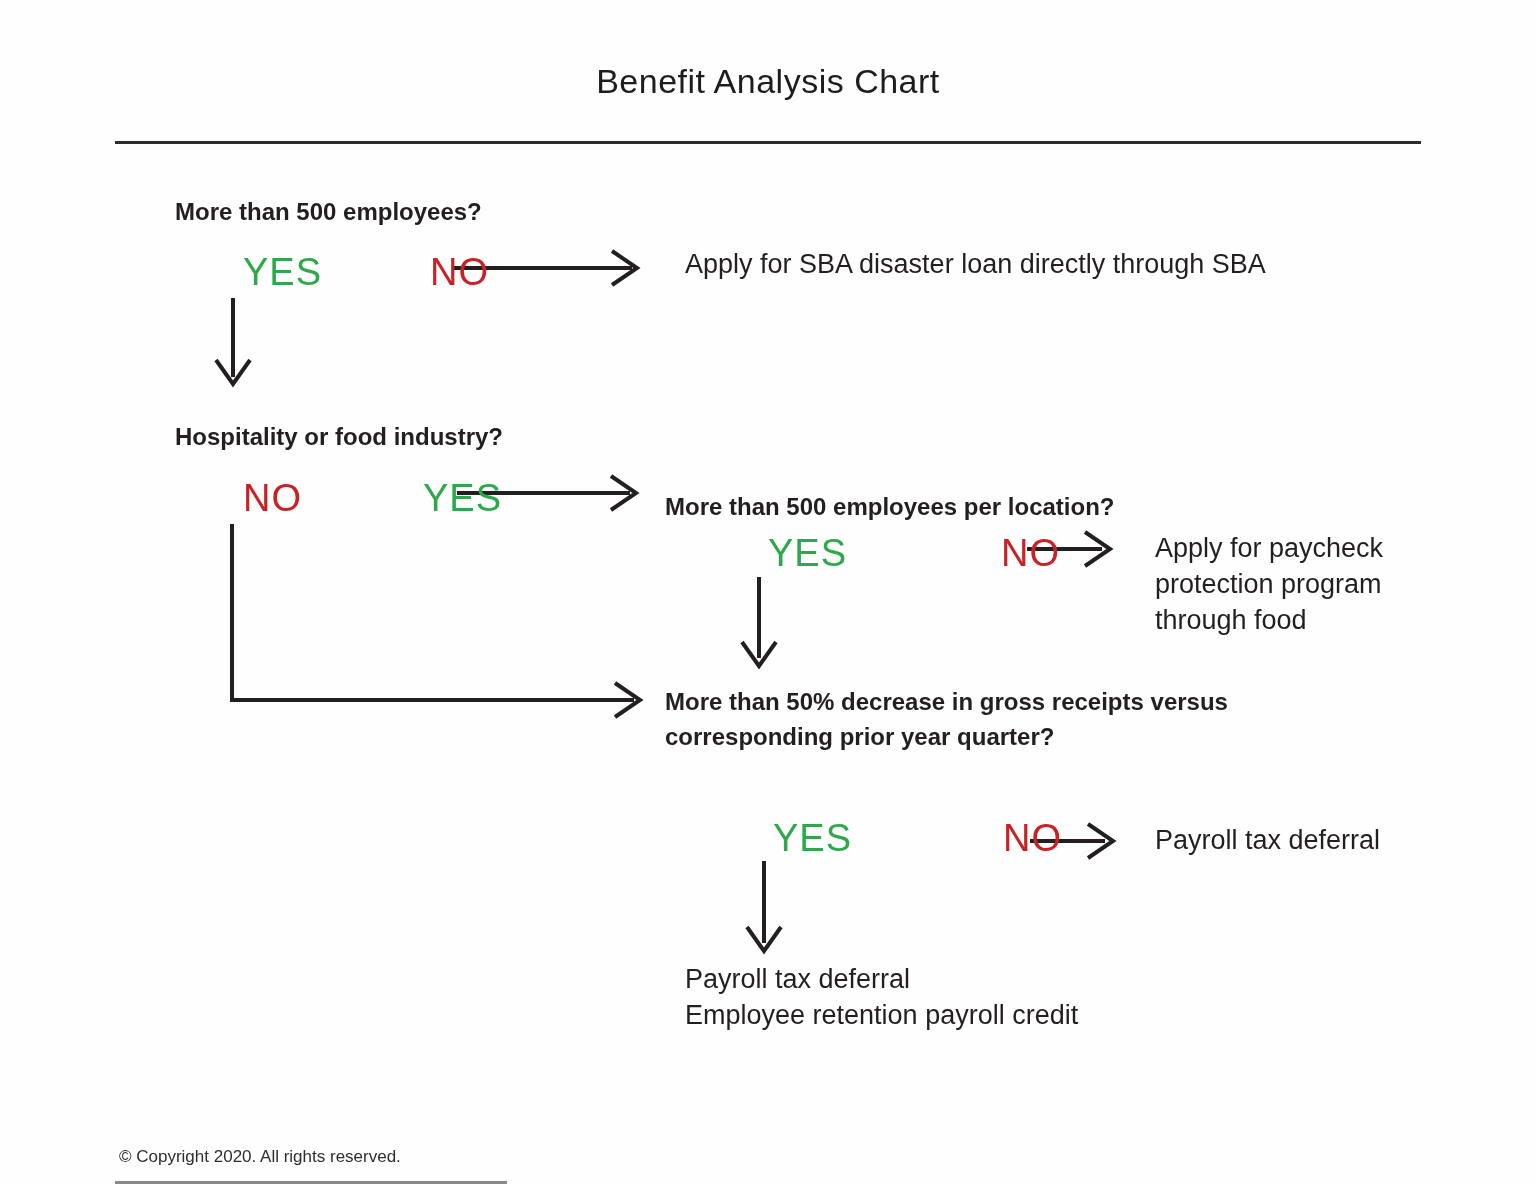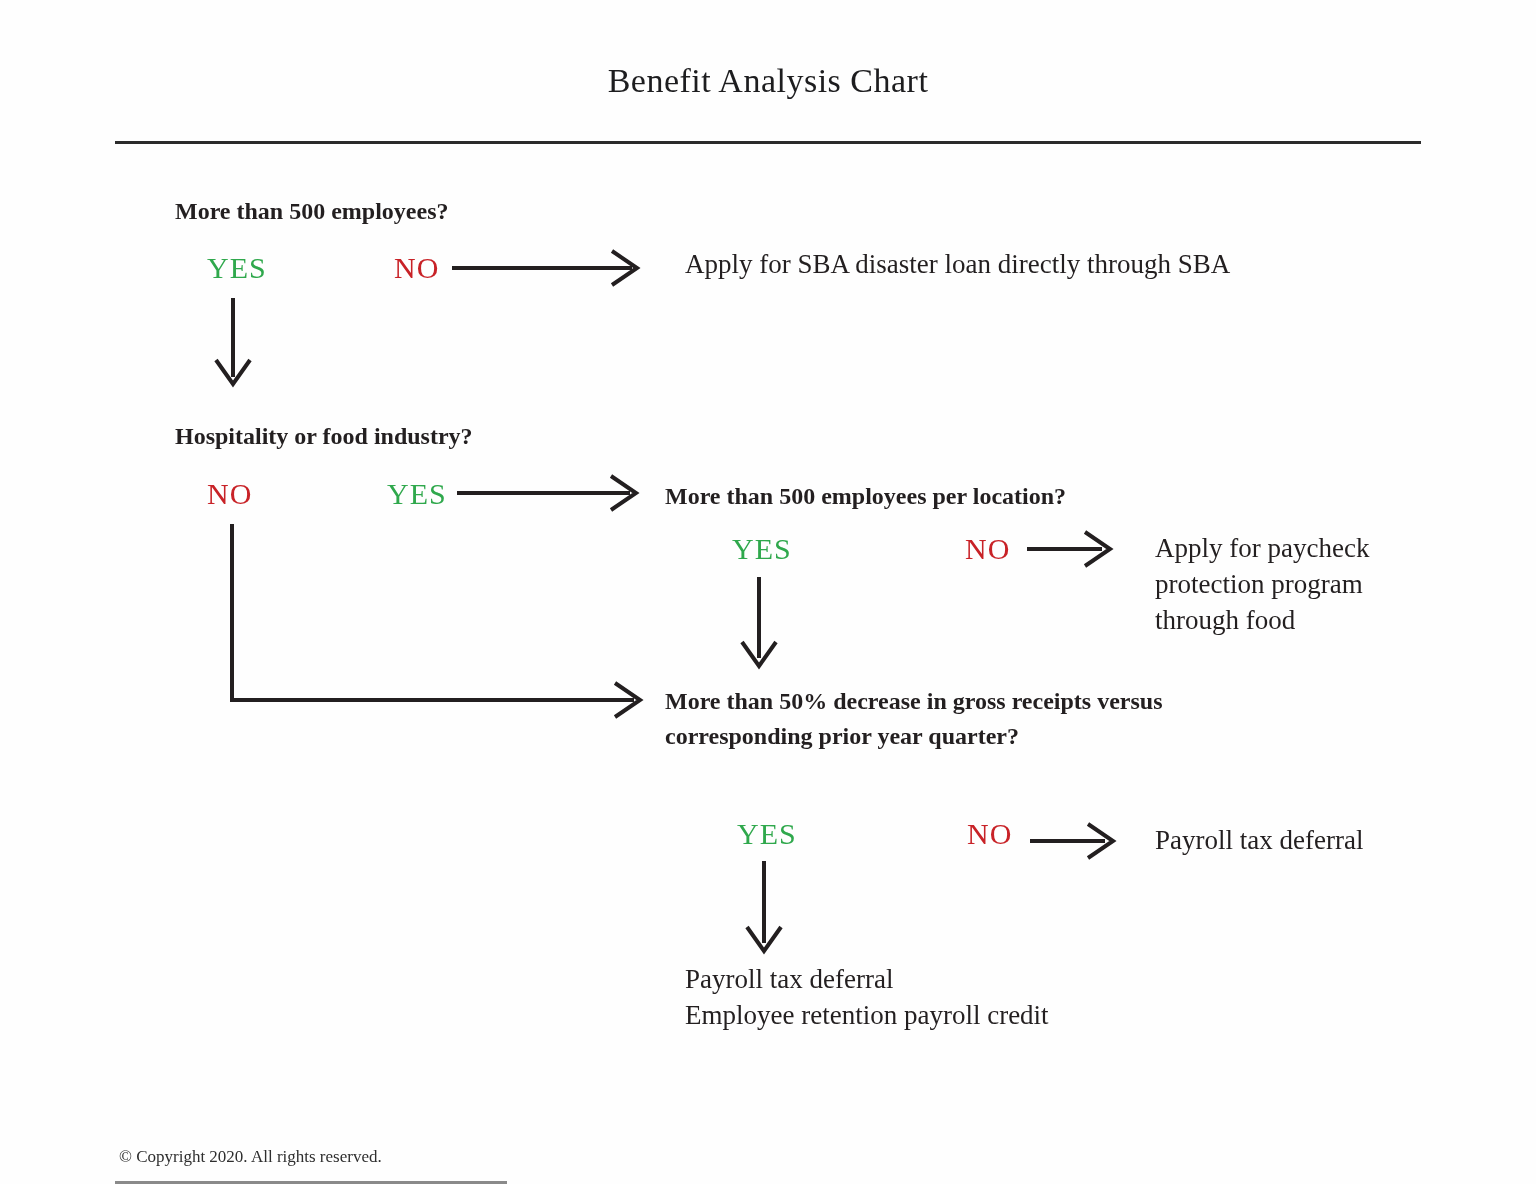--- a/index.html
+++ b/index.html
@@ -8,21 +8,20 @@
     background: #ffffff;
     font-family: "Liberation Sans", sans-serif;
   }
   .canvas {
     position: relative;
     width: 1536px;
     height: 1184px;
     background: #fefefe;
     overflow: hidden;
     color: #231f20;
-    font-family: Liberation Serif, serif;
   }
   .abs { position: absolute; white-space: nowrap; }
   .title {
     width: 100%;
     top: 62px;
     left: 0;
     text-align: center;
     font-size: 34px;
     font-weight: 400;
     letter-spacing: 0.5px;
@@ -32,23 +31,24 @@
     position: absolute;
     background: #2b2b2b;
   }
   .question {
     font-size: 24px;
     font-weight: 700;
     color: #231f20;
     line-height: 35px;
   }
   .decision {
-    font-size: 30px;
+    font-size: 38px;
     font-weight: 400;
     letter-spacing: 1px;
+    margin-left: 36px;
   }
   .yes { color: #2fa84c; }
   .no  { color: #c82227; }
   .result {
     font-size: 27px;
     font-weight: 400;
     color: #231f20;
     line-height: 35px;
     margin-left: 20px;
   }
@@ -126,21 +126,21 @@
   <div class="abs decision yes" style="left:207px; top:251px;">YES</div>
   <div class="abs decision no" style="left:394px; top:251px;">NO</div>
   <div class="abs result" style="left:665px; top:247px;">
     <div>Apply for SBA disaster loan directly through SBA</div>
   </div>
 
   <div class="abs question" style="left:175px; top:419px;">Hospitality or food industry?</div>
   <div class="abs decision no" style="left:207px; top:477px;">NO</div>
   <div class="abs decision yes" style="left:387px; top:477px;">YES</div>
 
-  <div class="abs question" style="left:665px; top:479px;">More than 500 employees per location?</div>
+  <div class="abs question" style="left:665px; top:489px;">More than 500 employees per location?</div>
   <div class="abs decision yes" style="left:732px; top:532px;">YES</div>
   <div class="abs decision no" style="left:965px; top:532px;">NO</div>
   <div class="abs result result-tall" style="left:1135px; top:530px;">
     <div>Apply for paycheck</div>
     <div>protection program</div>
     <div>through food</div>
   </div>
 
   <div class="abs question" style="left:665px; top:684px;">
     <div>More than 50% decrease in gross receipts versus</div>

